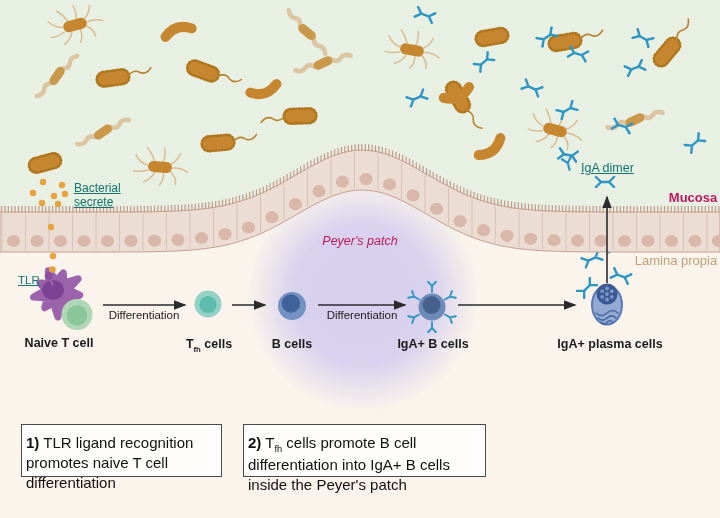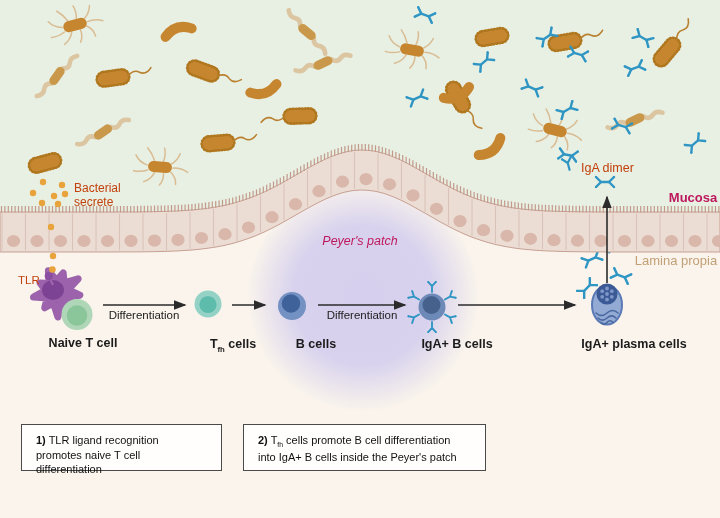--- a/index.html
+++ b/index.html
@@ -1,30 +1,30 @@
 <!DOCTYPE html>
 <html><head>
 <meta charset="utf-8">
 <style>
   html,body{margin:0;padding:0;background:#ffffff;}
   #canvas{position:relative;width:720px;height:518px;background:#faf4ec;overflow:hidden;
           font-family:"Liberation Sans","DejaVu Sans",sans-serif;}
   #scene{position:absolute;left:0;top:0;}
-  .lbl{position:absolute;color:#c2410c;white-space:nowrap;}
-  .cell-label{position:absolute;transform:translateX(-50%);font-weight:700;font-size:12.5px;color:#1b1b1b;white-space:nowrap;padding-left:48px;}
+  .lbl{position:absolute;color:#0f766e;white-space:nowrap;text-decoration:underline;}
+  .cell-label{position:absolute;transform:translateX(-50%);font-weight:700;font-size:12.5px;color:#1b1b1b;white-space:nowrap;}
   .cell-label sub, .note sub{font-size:0.62em;}
   .flow-label{position:absolute;transform:translateX(-50%);font-size:11.5px;color:#222;white-space:nowrap;}
   .region-label{position:absolute;transform:translateX(-50%);font-size:13px;font-weight:700;white-space:nowrap;}
   #lbl-bacterial-antigens{left:74px;top:181px;width:64px;font-size:12px;line-height:1.18;white-space:normal;}
   #lbl-tlr{left:18px;top:262px;font-size:11.5px;margin-top:12px;}
   #lbl-iga-dimer{left:581px;top:161px;font-size:12.5px;font-weight:500;}
   #lbl-peyers{left:360px;top:234px;transform:translateX(-50%);position:absolute;
               font-size:12.5px;font-weight:500;white-space:nowrap;}
   .note{position:absolute;top:424px;background:#fffefd;border:1.5px solid #4a4a4a;
-        box-sizing:border-box;padding:8px 14px;font-size:11px;line-height:1.32;color:#111;height:47px;}
+        box-sizing:border-box;padding:8px 4px;font-size:15px;line-height:1.32;color:#111;height:53px;}
   .note b{font-weight:700;}
   #note-1{left:21px;width:201px;}
   #note-2{left:243px;width:243px;}
   #note-3{left:502px;width:203px;}
 </style>
 </head>
 <body>
 
 <div id="canvas">
 

